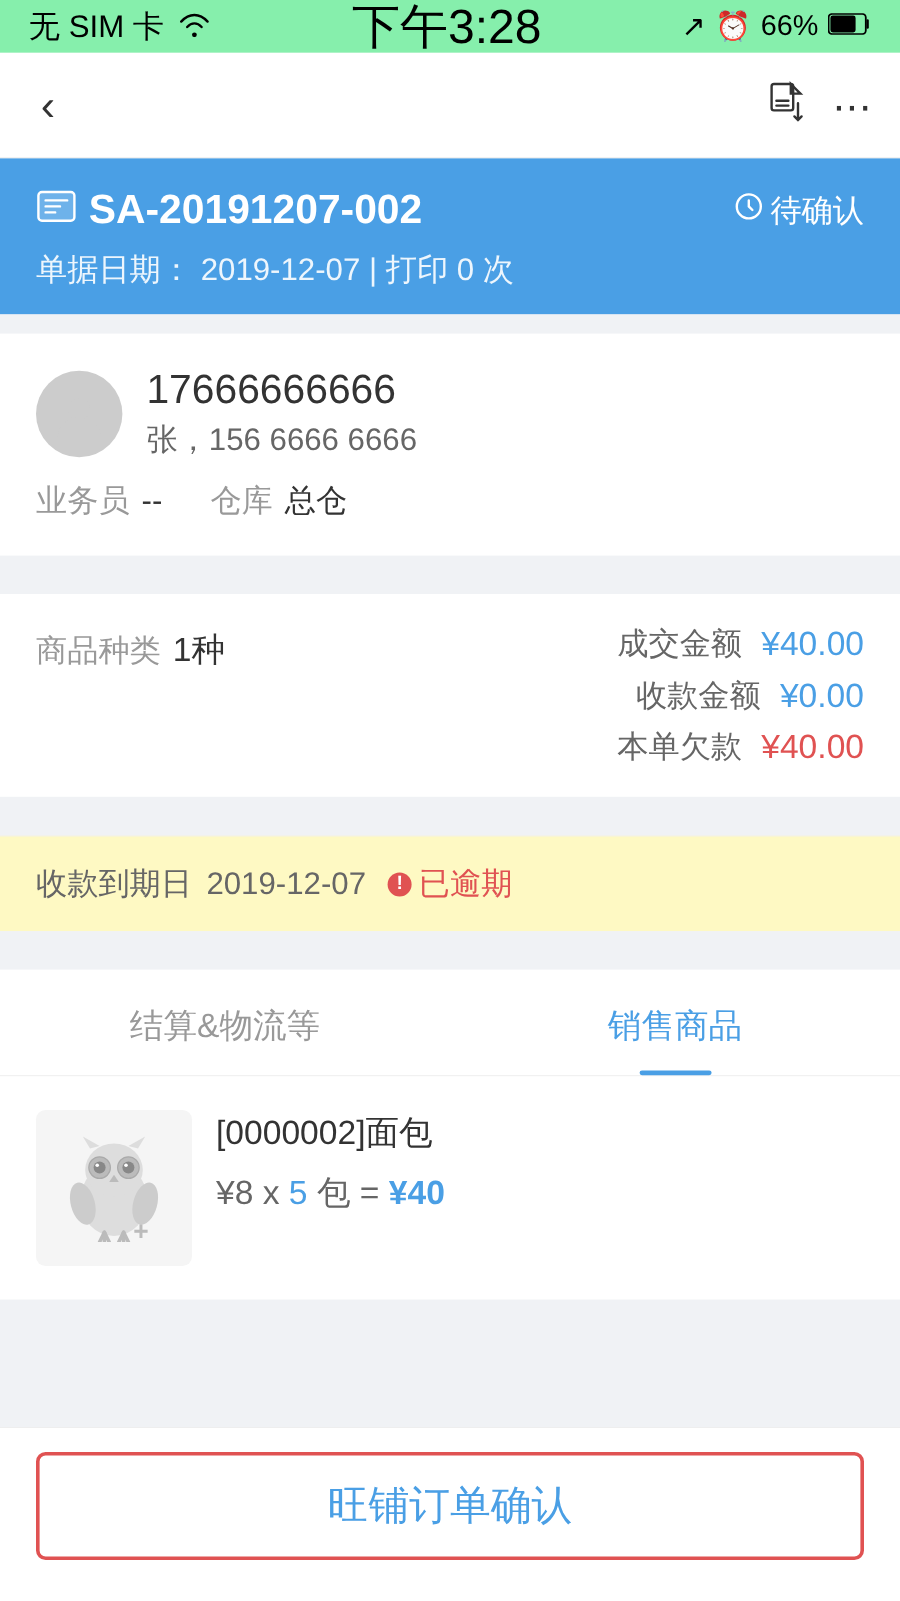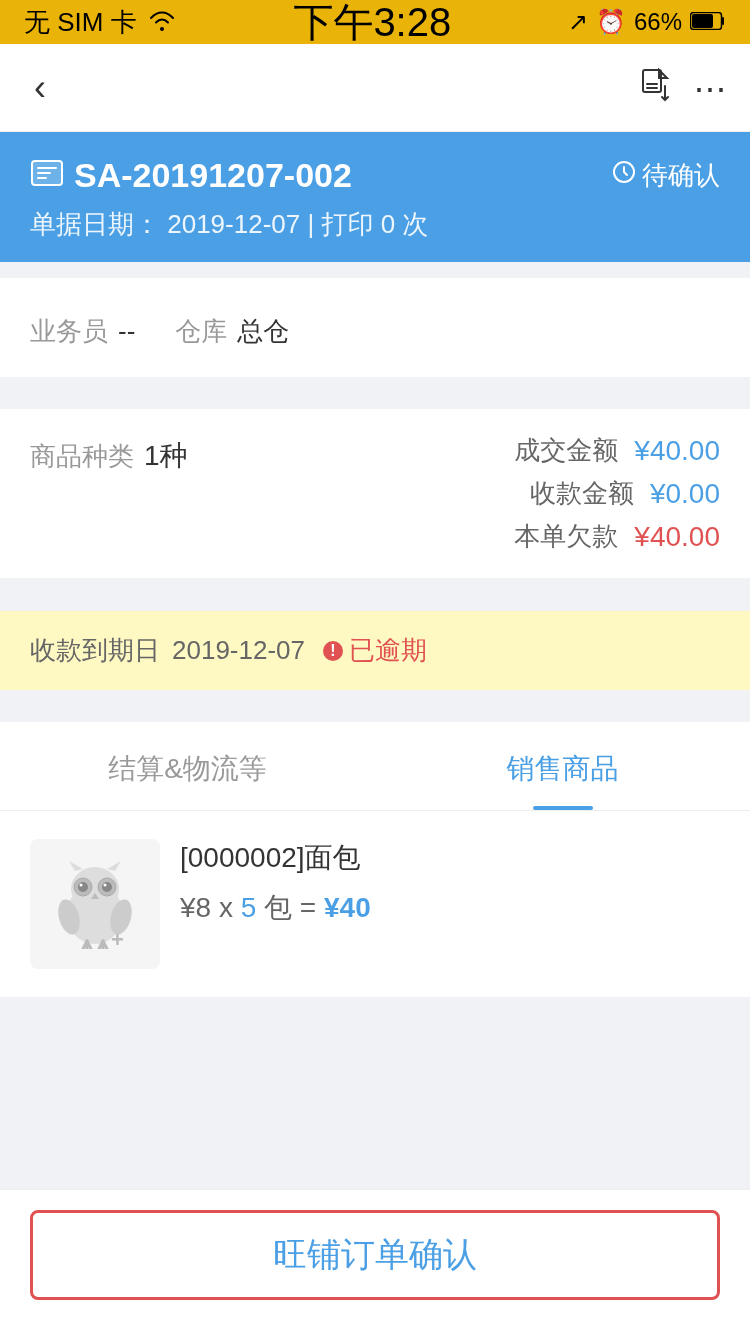--- a/index.html
+++ b/index.html
@@ -10,21 +10,21 @@
       background: #f0f2f5;
       font-family: -apple-system, "PingFang SC", "Helvetica Neue", Arial, sans-serif;
       font-size: 28px;
       color: #333;
     }
 
     
     .status-bar {
       width: 100%;
       height: 44px;
-      background: #eab308;
+      background: #86efac;
       display: flex;
       align-items: center;
       justify-content: space-between;
       padding: 0 24px;
       font-size: 26px;
       color: #000;
     }
     .status-left { display: flex; align-items: center; gap: 10px; }
     .status-center { font-size: 40px; font-weight: 500; }
     .status-right { display: flex; align-items: center; gap: 8px; font-size: 24px; }
@@ -361,20 +361,32 @@
   <div class="order-meta">
     <span>单据日期：</span>
     <span>2019-12-07</span>
     <span>| 打印 0 次</span>
   </div>
 </div>
 
 <div class="divider"></div>
 
 <div class="customer-card">
+  <div class="customer-top">
+    <div class="avatar">
+      <svg width="44" height="44" viewBox="0 0 44 44" fill="none">
+        <circle cx="22" cy="18" r="9" fill="#ccc"></circle>
+        <path d="M4 42c0-10 8-17 18-17s18 7 18 17" fill="#ccc"></path>
+      </svg>
+    </div>
+    <div>
+      <div class="customer-name">17666666666</div>
+      <div class="customer-detail">张，156 6666 6666</div>
+    </div>
+  </div>
   <div class="customer-fields">
     <div class="field-item">
       <span class="field-label">业务员</span>
       <span class="field-value">--</span>
     </div>
     <div class="field-item">
       <span class="field-label">仓库</span>
       <span class="field-value">总仓</span>
     </div>
   </div>

